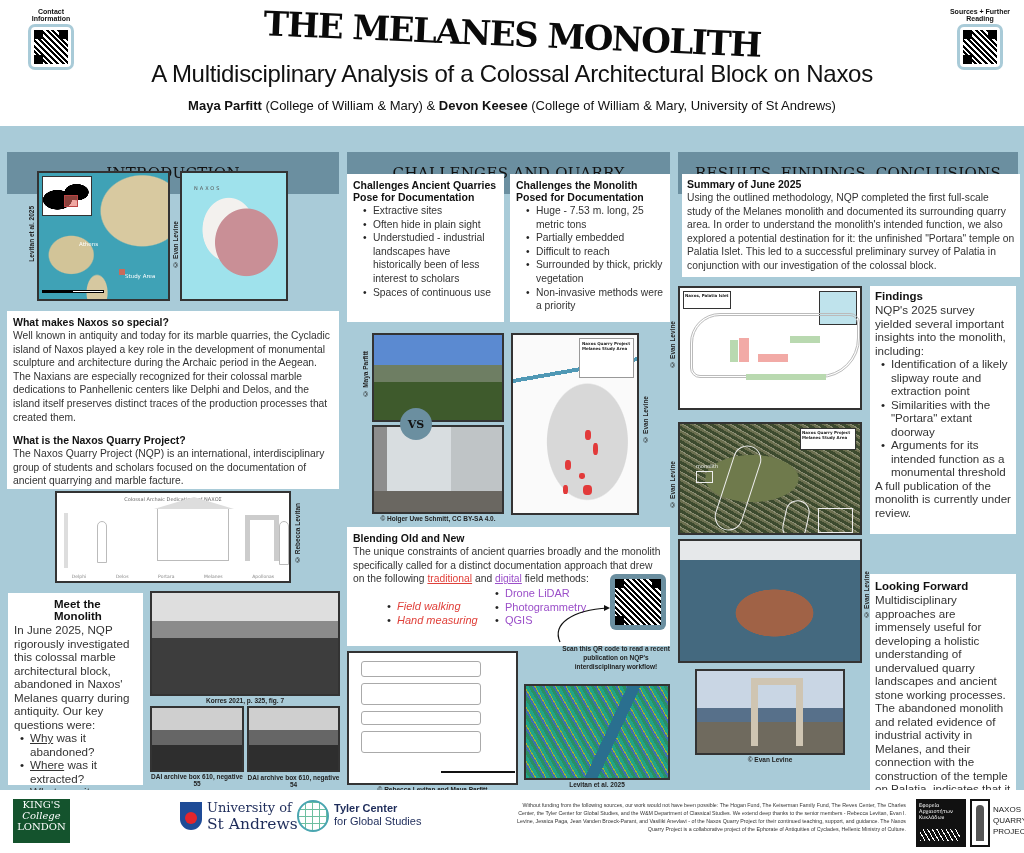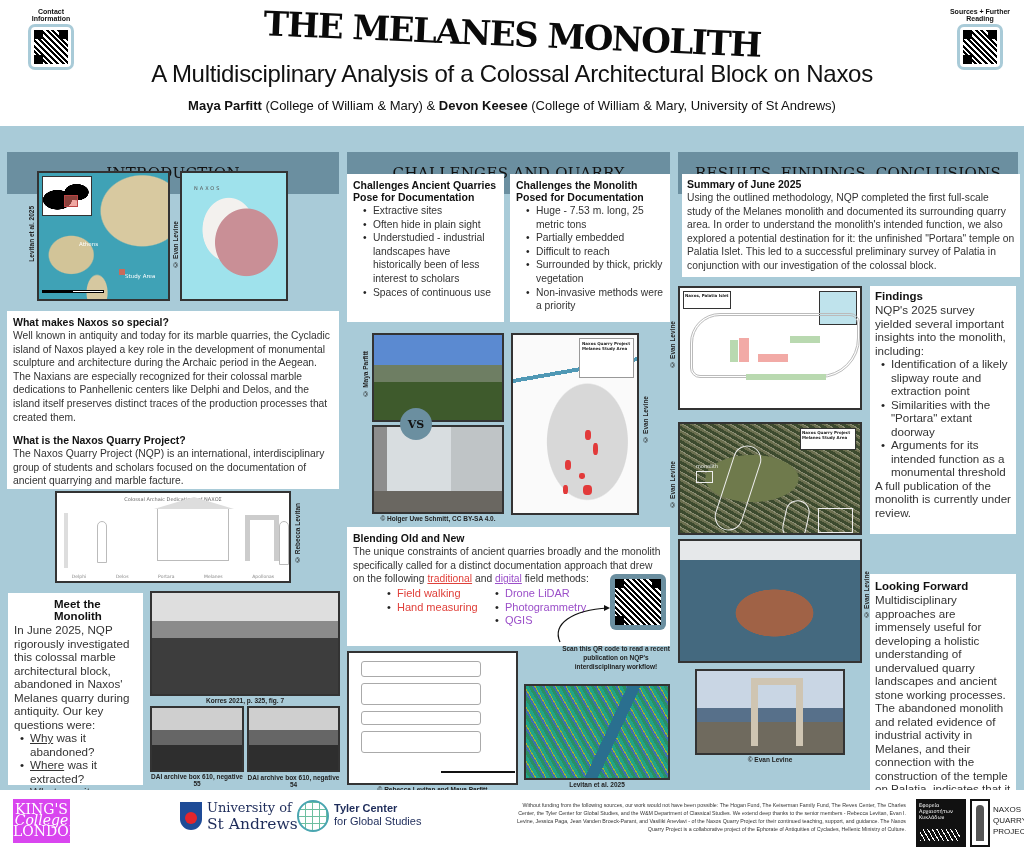--- a/index.html
+++ b/index.html
@@ -92,22 +92,22 @@
      repeating-linear-gradient(30deg,#3c4a2e 0 3px,#6b6f4f 3px 5px,#8a8d73 5px 6px); }
   .islet { background: linear-gradient(#e6e8ea 0 16%, #44697f 16% 100%); }
   .islet::after { content:""; position:absolute; left:25%; top:35%; width:55%; height:50%; background: radial-gradient(ellipse, #a06246 0 55%, transparent 56%); }
   .portara { background: linear-gradient(#c9d6e4 0 45%, #57708a 45% 62%, #6f6a5e 62% 100%); }
   .portara::before { content:""; position:absolute; left:37%; top:8%; width:26%; height:75%; border: 7px solid #cfc5b2; border-bottom: none; }
 
   .blend-qr { position: absolute; width: 56px; height: 56px; background: #6b8fa0; border-radius: 6px; padding: 5px; }
 
   
   .footer { position: absolute; left: 0; top: 790px; width: 1024px; height: 63px; background: #fff; }
-  .kings { position: absolute; left: 13px; top: 9px; width: 57px; height: 44px; background: #d946ef; color: #fff;
-           font-family: "DejaVu Serif", serif; font-size: 14px; line-height: 11px; text-align: center; padding-top: 5px; }
+  .kings { position: absolute; left: 13px; top: 9px; width: 57px; height: 44px; background: #14532d; color: #fff;
+           font-family: "DejaVu Serif", serif; font-size: 10px; line-height: 11px; text-align: center; }
   .wm { position: absolute; left: 85px; top: 8px; font-family: "DejaVu Serif", serif; color: #1e5a3c; font-size: 17px; line-height: 21px; }
   .wm .amp { color: #c4935a; font-style: italic; }
   .shield { position: absolute; left: 180px; top: 12px; width: 22px; height: 28px; background: #1e4b97; border-radius: 0 0 11px 11px; }
   .shield::after { content:""; position:absolute; left:5px; top:10px; width:12px; height:12px; background:#e2252b; border-radius:50%; }
   .sta { position: absolute; left: 207px; top: 10px; font-family: "DejaVu Serif", serif; color: #1e2c5a; font-size: 13px; line-height: 16px; }
   .sta .l2 { font-size: 15.5px; }
   .globe { position: absolute; left: 297px; top: 10px; width: 32px; height: 32px; border-radius: 50%; border: 2px solid #4aa6b0;
            background: repeating-linear-gradient(0deg, transparent 0 6px, #6dbfa0 6px 7px), repeating-linear-gradient(90deg, transparent 0 6px, #6dbfa0 6px 7px); }
   .tyler { position: absolute; left: 334px; top: 12px; font-family: "Liberation Sans", sans-serif; color: #1e2c5a; font-size: 11px; line-height: 13px; }
   .tyler b { font-weight: bold; }
@@ -237,21 +237,21 @@
     <div class="redblob" style="left:52px;top:125px;width:6px;height:10px;"></div>
     <div class="redblob" style="left:66px;top:138px;width:6px;height:6px;"></div>
     <div class="redblob" style="left:70px;top:150px;width:9px;height:10px;"></div>
     <div class="redblob" style="left:50px;top:150px;width:5px;height:9px;"></div>
   </div>
   <div class="vcap" style="left:642px;top:270px;">© Evan Levine</div>
 
   <div class="panel" style="left:347px;top:401px;width:323px;height:119px;padding:5px 6px;">
     <h3>Blending Old and New</h3>
     <p><span>The unique constraints of ancient quarries broadly and the monolith specifically called for a distinct documentation approach that drew on the following </span><span class="u" style="color:#e0403a;">traditional</span><span> and </span><span class="u" style="color:#9b4fc9;">digital</span><span> field methods:</span></p>
-    <div style="position:absolute;left:40px;top:60px;width:100px;">
+    <div style="position:absolute;left:40px;top:73px;width:100px;font-style:italic;">
       <ul style="padding-left:0;">
         <li style="color:#e0403a;font-size:11px;">Field walking</li>
         <li style="color:#e0403a;font-size:11px;">Hand measuring</li>
         <li style="color:#e0403a;font-size:11px;margin-top:44px;">Hand drawing</li>
       </ul>
     </div>
     <div style="position:absolute;left:148px;top:60px;width:100px;">
       <ul style="padding-left:0;">
         <li style="color:#9b4fc9;font-size:11px;">Drone LiDAR</li>
         <li style="color:#9b4fc9;font-size:11px;">Photogrammetry</li>

